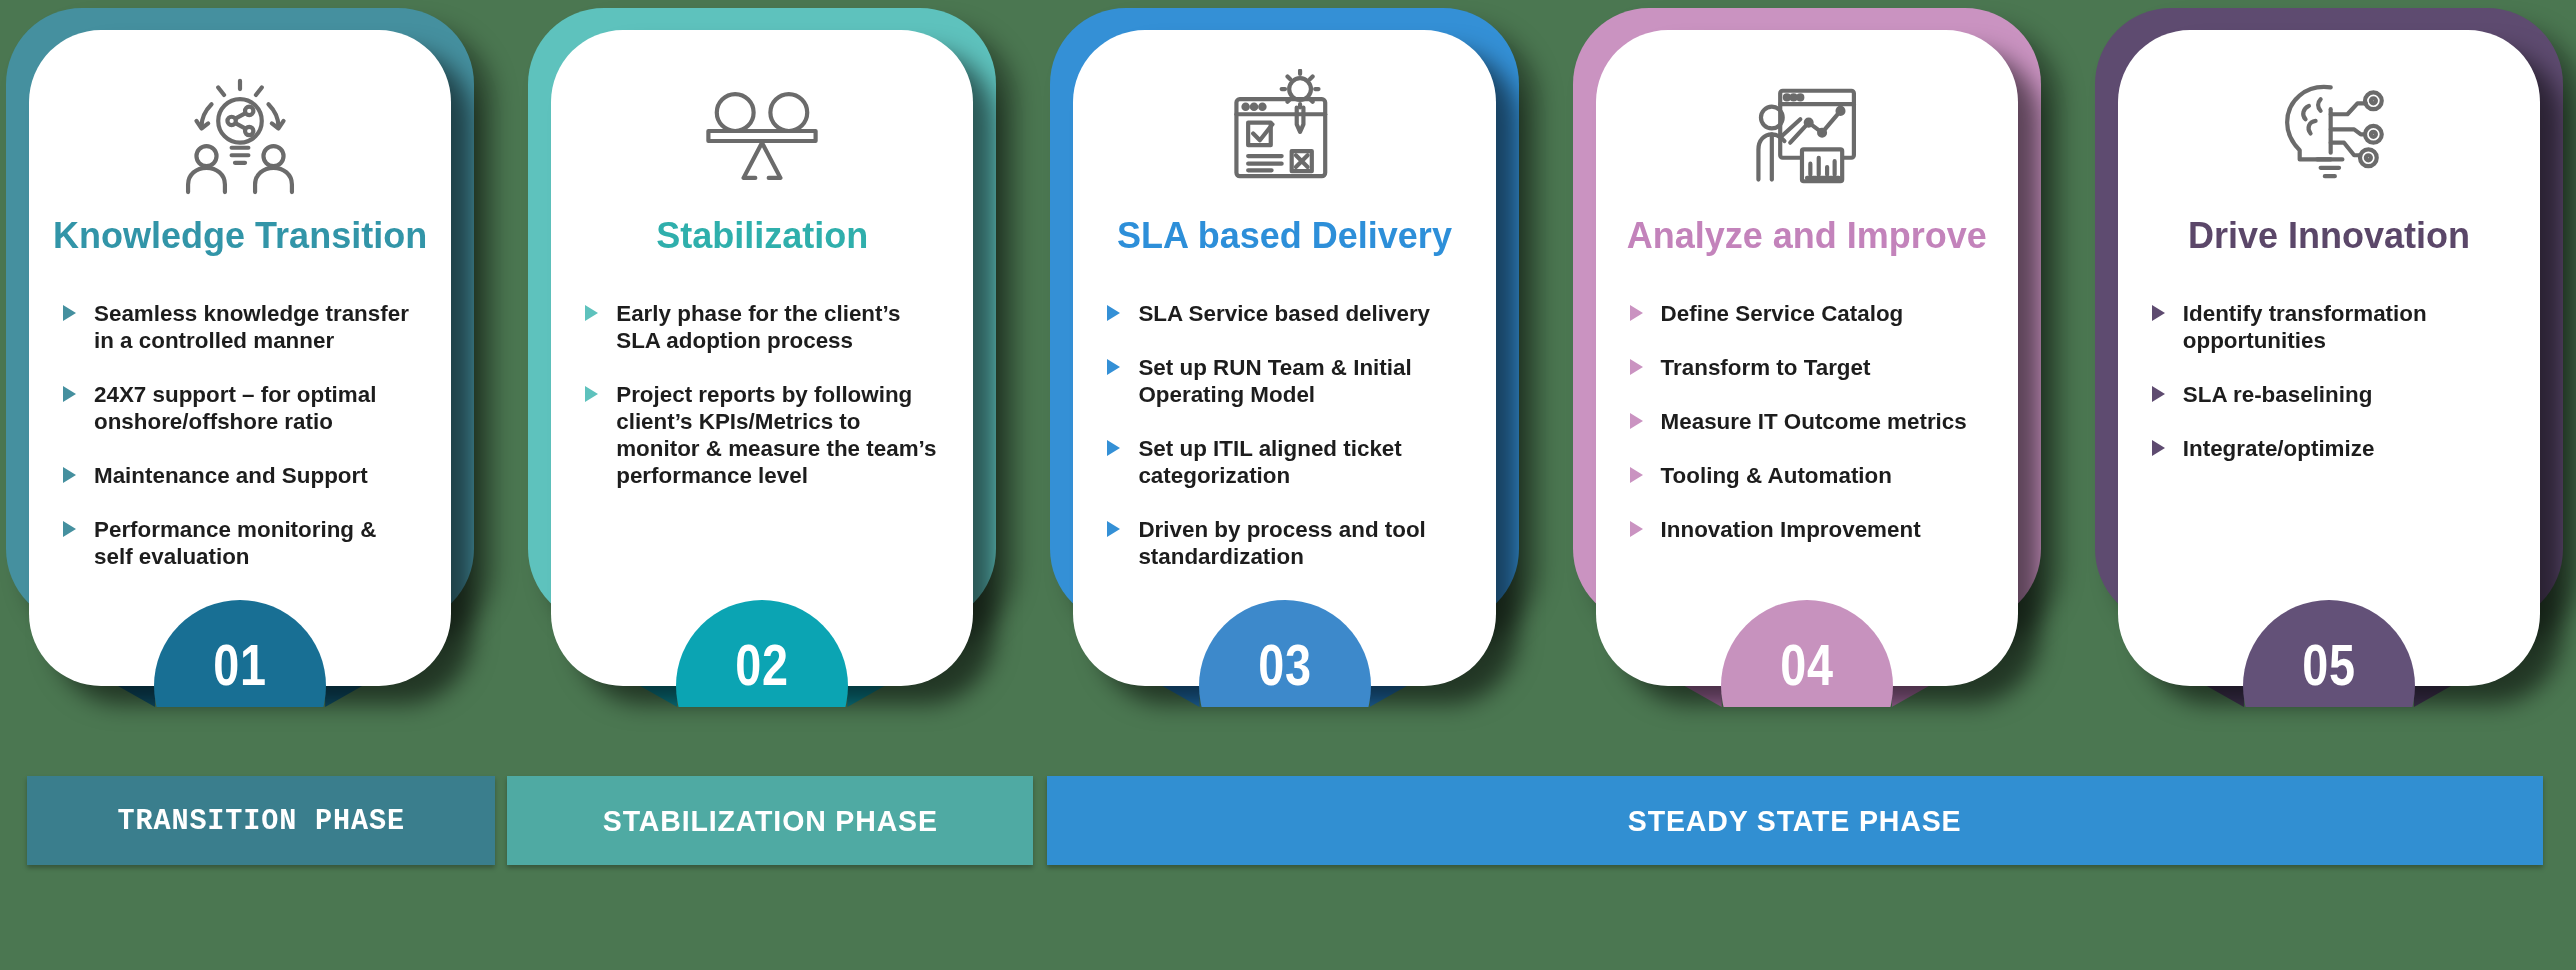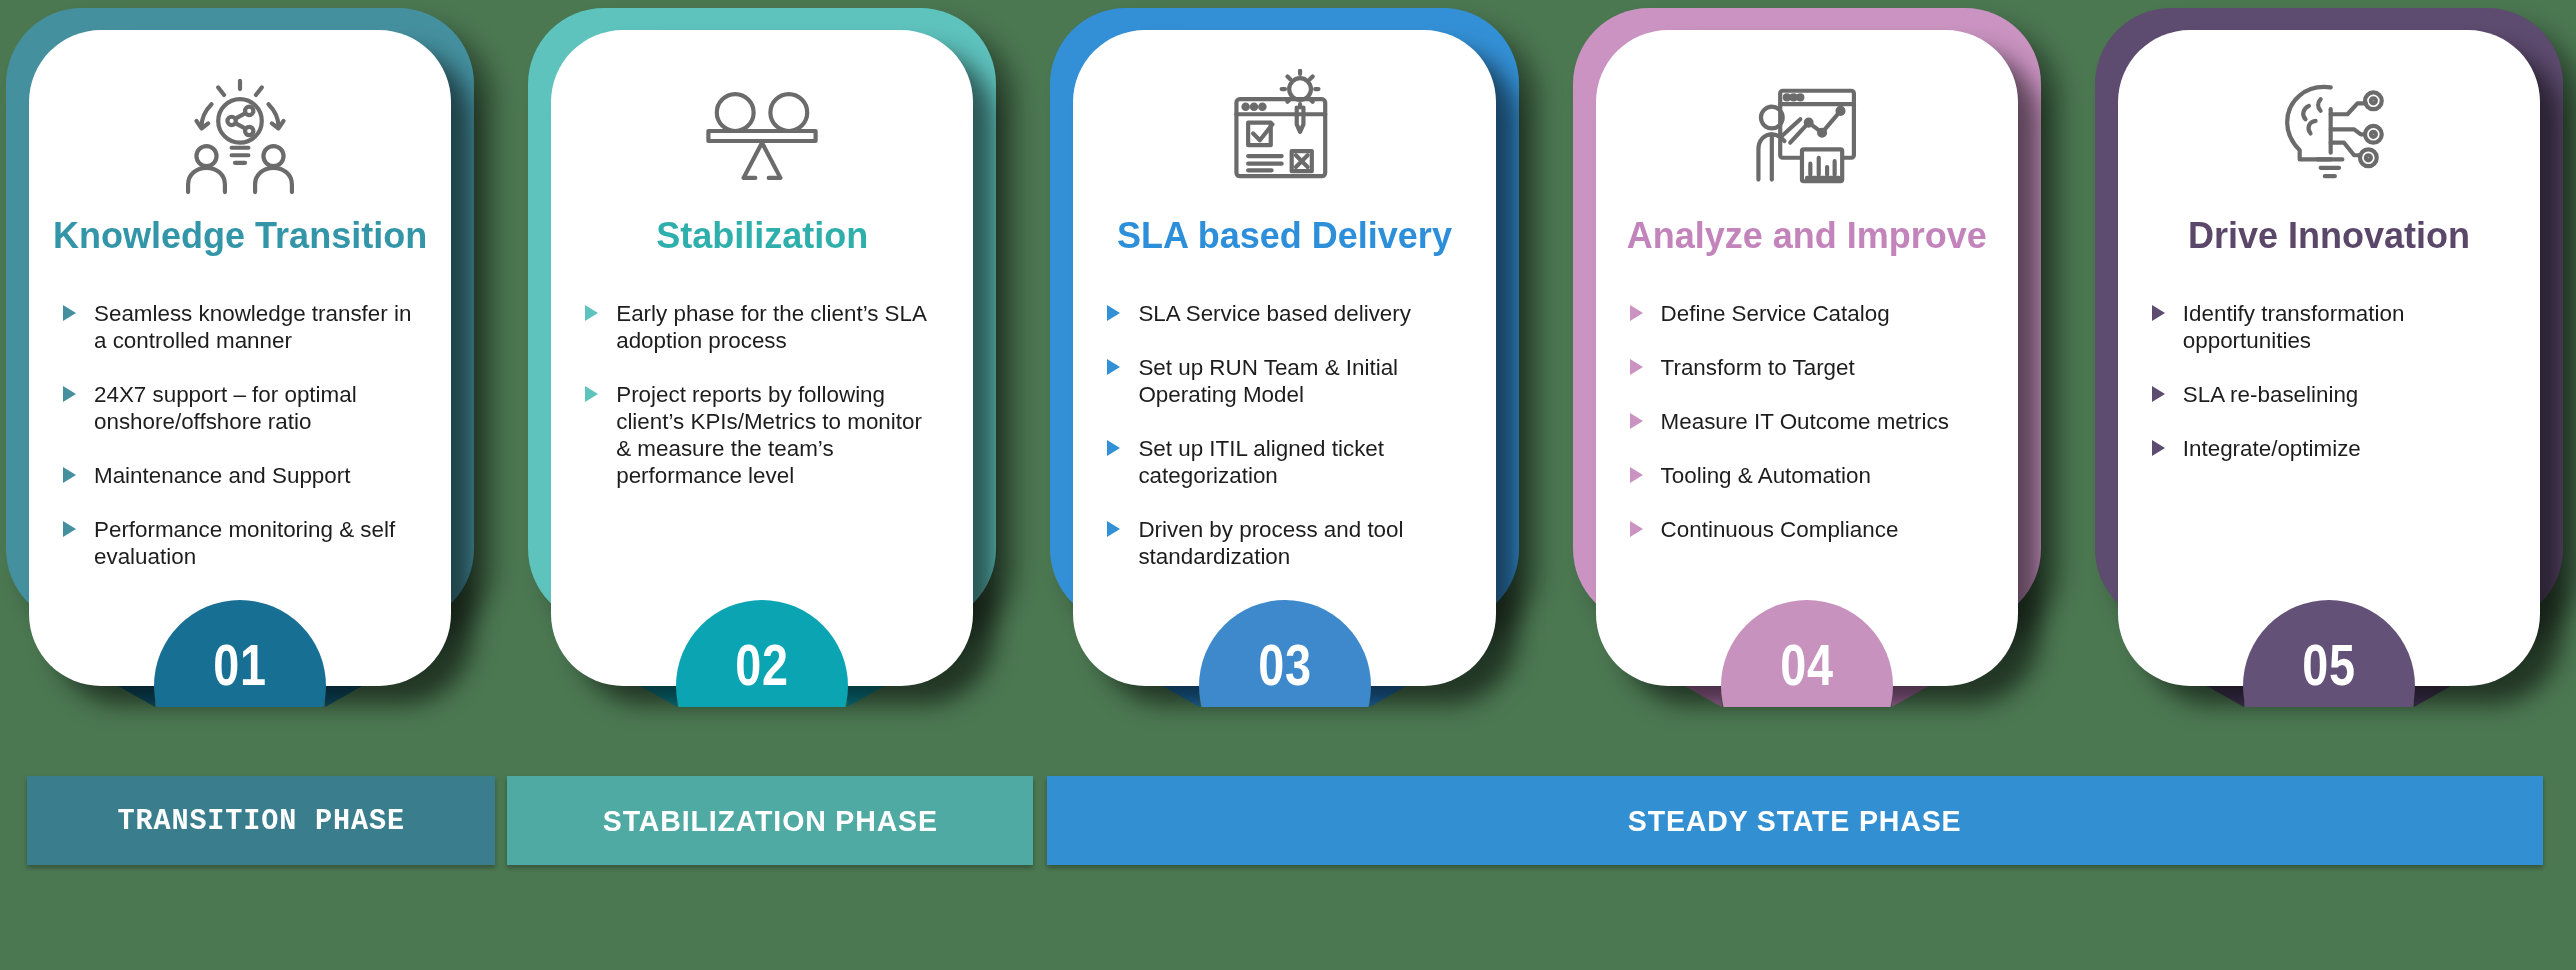--- a/index.html
+++ b/index.html
@@ -17,21 +17,21 @@
   .fold{position:absolute;bottom:0;width:38px;height:21.5px;background:var(--fold);z-index:1;}
   .fold.left{left:calc(50% - 123px);clip-path:polygon(0 0,100% 0,100% 100%);}
   .fold.right{right:calc(50% - 123px);clip-path:polygon(0 0,100% 0,0 100%);}
   .badge{position:absolute;bottom:0;left:50%;transform:translateX(-50%);width:172px;height:107px;overflow:hidden;z-index:3;}
   .badge-circle{position:absolute;top:0;left:0;width:172px;height:172px;border-radius:50%;background:var(--badge);}
   .badge-number{position:absolute;top:32px;left:0;width:172px;text-align:center;color:#ffffff;
                 font-size:57px;font-weight:bold;letter-spacing:0.9px;transform:scaleX(.82);}
   .card-icon{height:134px;display:flex;align-items:center;justify-content:center;margin-top:14.3px;}
   .card-icon svg{stroke:#6b6b6b;fill:none;stroke-width:5;stroke-linecap:round;stroke-linejoin:round;}
   .card-title{margin-top:12.5px;font-size:36px;font-weight:bold;color:var(--title);text-align:center;white-space:nowrap;}
-  .bullets{list-style:none;margin:43px 0 0 0;padding:0;width:100%;display:flex;flex-direction:column;gap:27px;}
+  .bullets{list-style:none;margin:43px 0 0 0;padding:0;width:100%;display:flex;flex-direction:column;gap:27px;font-weight:bold;}
   .bullets li{display:flex;gap:18px;font-size:22.4px;line-height:27px;color:#1d1d1d;}
   .bullet-marker{flex:0 0 auto;width:0;height:0;margin-top:4.5px;
                  border-left:13.4px solid var(--accent);border-top:8px solid transparent;border-bottom:8px solid transparent;}
 
   
   .phase-bars{position:absolute;left:27px;top:776px;width:2516px;height:89px;}
   .phase-bar{position:absolute;top:0;height:89px;display:flex;align-items:center;justify-content:center;
              box-shadow:0 2.7px 4.5px rgba(0,0,0,.28);}
   .phase-bar span{color:#ffffff;font-size:30px;font-weight:bold;letter-spacing:0.9px;transform:scaleX(.95);white-space:nowrap;}
   .bar-transition{left:0;width:468px;font-family:Liberation Mono, monospace;}
@@ -216,21 +216,21 @@
           <li>
               <span class="bullet-marker"></span>
               <span>Measure IT Outcome metrics</span>
             </li>
           <li>
               <span class="bullet-marker"></span>
               <span>Tooling &amp; Automation</span>
             </li>
           <li>
               <span class="bullet-marker"></span>
-              <span>Continuous Compliance</span>
+              <span>Innovation Improvement</span>
             </li>
         </ul>
       </div>
       <div class="badge">
         <div class="badge-circle"></div>
         <div class="badge-number">04</div>
       </div>
     </div>
 
     <div class="phase-card" style="--accent: #5e4b70; --title: #5b4769; --badge: #635178; --fold: #413452;">

